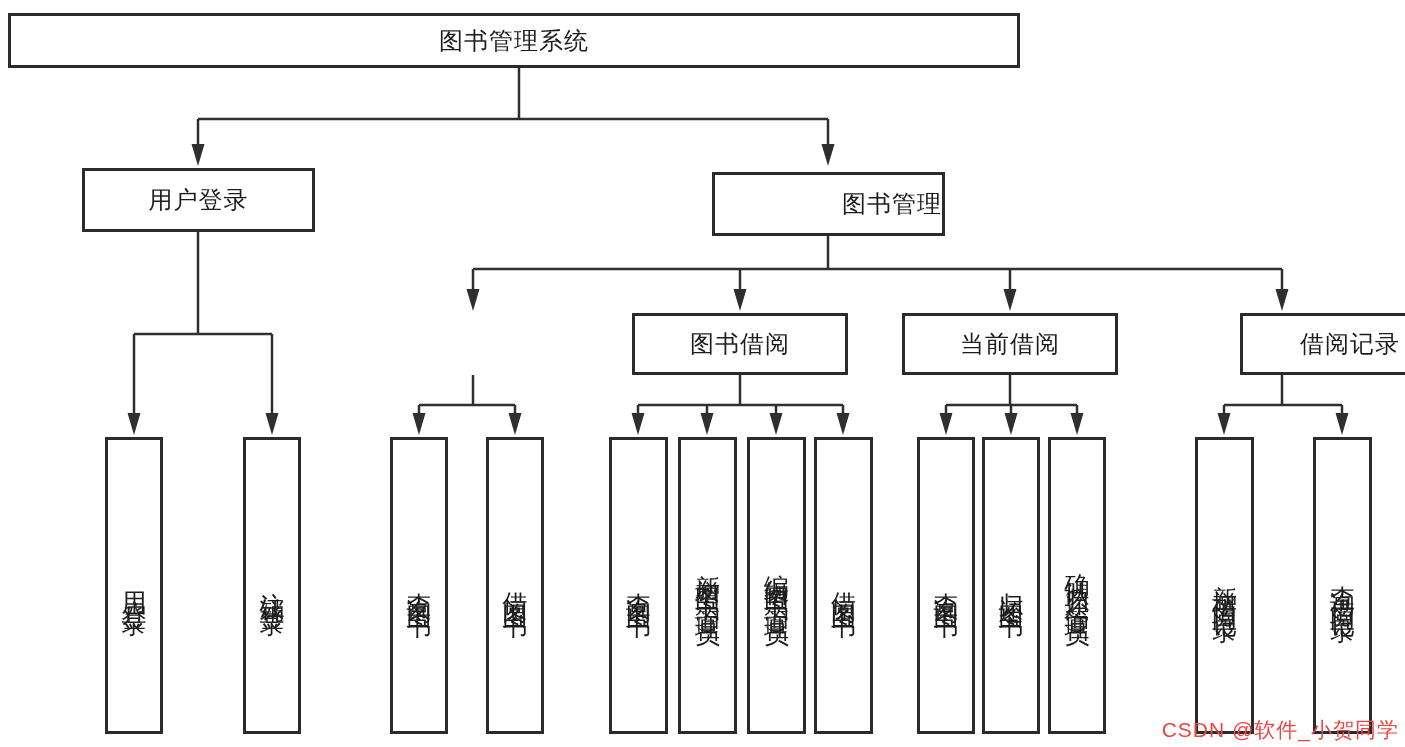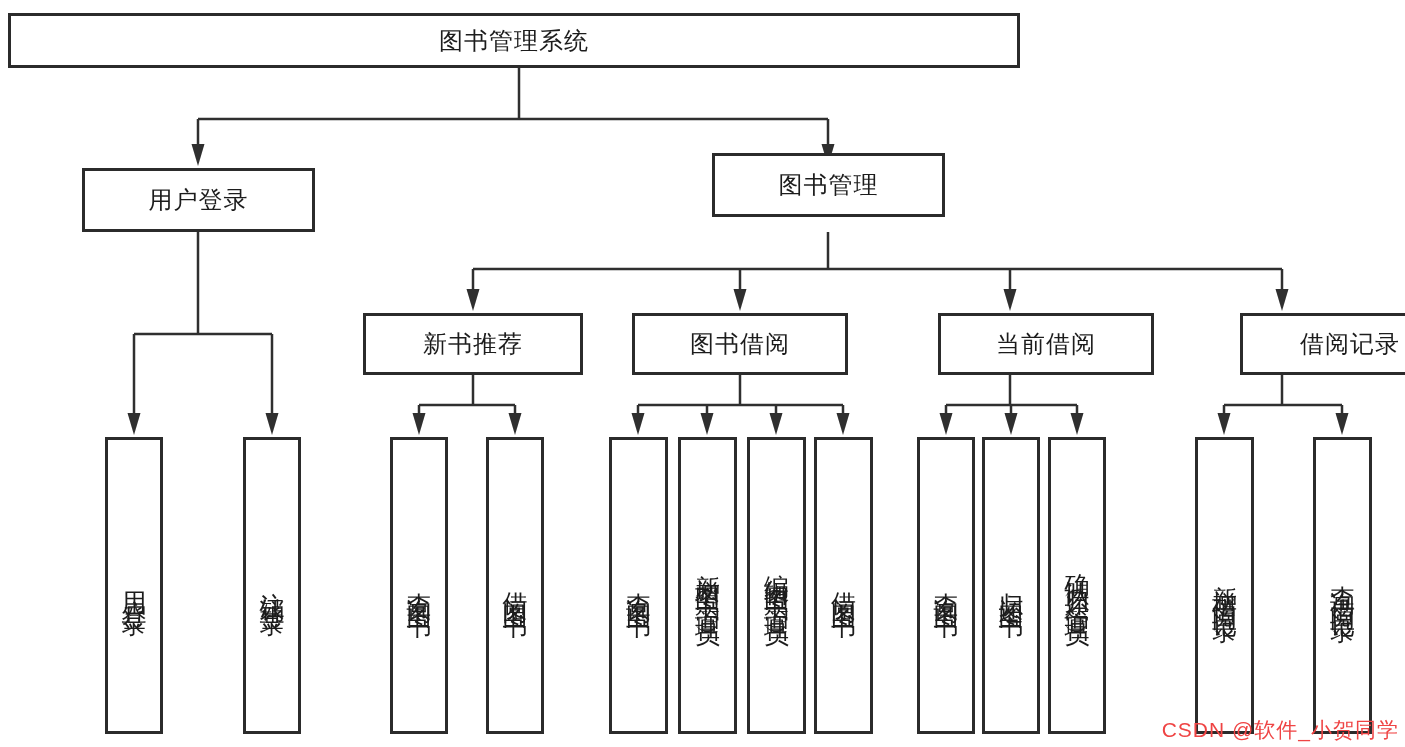--- a/index.html
+++ b/index.html
@@ -105,31 +105,28 @@
     </g>
   </svg>
 
   <div class="node" style="left:8px;top:13px;width:1012px;height:55px;">
     <span>图书管理系统</span>
   </div>
 
   <div class="node" style="left:82px;top:168px;width:233px;height:64px;">
     <span>用户登录</span>
   </div>
-  <div class="node" style="left:712px;top:153px;width:233px;height:64px;">
+  <div class="node" style="left:712px;top:172px;width:233px;height:64px;justify-content:flex-end;">
     <span>图书管理</span>
   </div>
 
-  <div class="node" style="left:363px;top:313px;width:220px;height:62px;">
-    <span>新书推荐</span>
-  </div>
   <div class="node" style="left:632px;top:313px;width:216px;height:62px;">
     <span>图书借阅</span>
   </div>
-  <div class="node" style="left:902px;top:313px;width:216px;height:62px;margin-left:36px;">
+  <div class="node" style="left:902px;top:313px;width:216px;height:62px;">
     <span>当前借阅</span>
   </div>
   <div class="node" style="left:1240px;top:313px;width:220px;height:62px;">
     <span>借阅记录</span>
   </div>
 
   <div class="node leaf" style="left:105px;top:437px;width:58px;height:297px;">用户登录</div>
   <div class="node leaf" style="left:243px;top:437px;width:58px;height:297px;">注销登录</div>
 
   <div class="node leaf" style="left:390px;top:437px;width:58px;height:297px;">查询图书</div>

